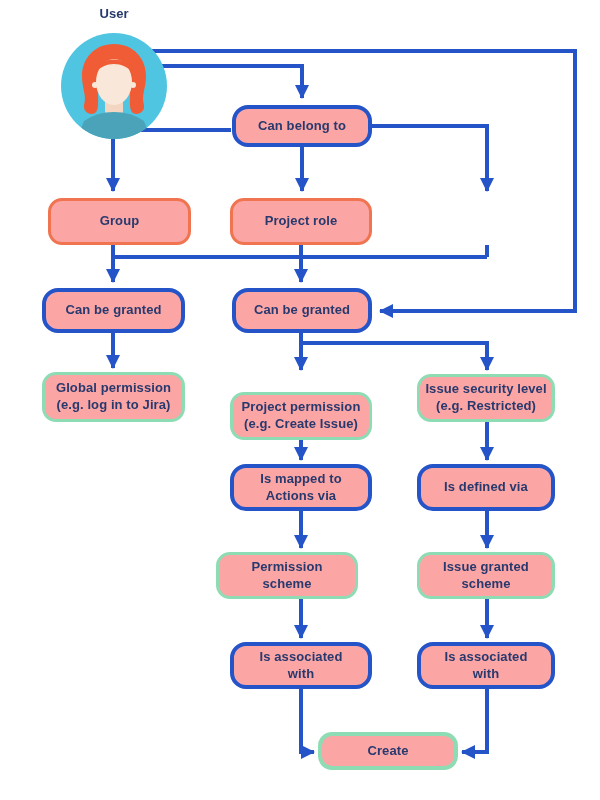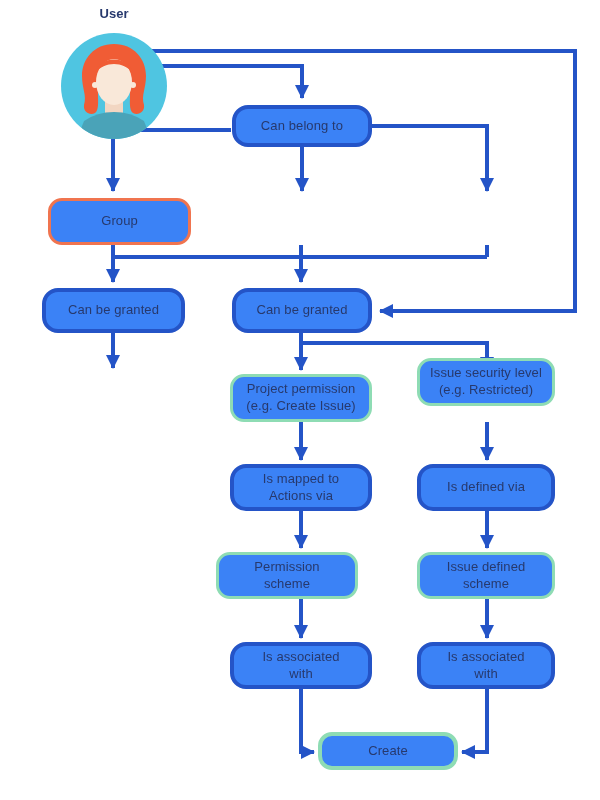--- a/index.html
+++ b/index.html
@@ -5,22 +5,22 @@
   html,body{margin:0;padding:0;}
   body{
     width:600px;height:800px;background:#ffffff;position:relative;
     font-family:"Liberation Sans","DejaVu Sans",sans-serif;
     overflow:hidden;
   }
   #canvas{position:absolute;left:0;top:0;width:600px;height:800px;border-radius:7px;}
   svg.edges{position:absolute;left:0;top:0;width:600px;height:800px;}
   .node{
     position:absolute;display:flex;align-items:center;justify-content:center;
-    text-align:center;background:#3b82f6;box-sizing:border-box;
-    font-size:13px;font-weight:400;color:#27396d;line-height:1.3;
+    text-align:center;background:#fca5a5;box-sizing:border-box;
+    font-size:13px;font-weight:700;color:#27396d;line-height:1.3;
     white-space:pre-line;letter-spacing:.1px;
   }
   .node.blue  {border:4px solid #2454c7;border-radius:16px;}
   .node.orange{border:3px solid #f0744f;border-radius:14px;}
   .node.green {border:3px solid #8edcb4;border-radius:14px;}
   .user-label{
     position:absolute;left:62px;top:6px;width:104px;text-align:center;
     font-size:13px;font-weight:700;color:#27396d;
   }
   .avatar{position:absolute;left:61px;top:33px;width:106px;height:106px;}
@@ -96,36 +96,39 @@
       <path d="M34,40 C38,22 68,22 72,40 C62,28 44,28 34,40 Z" fill="#f05c35"></path>
       <path d="M16,106 L23,88 Q36,79 53,79 Q70,79 83,88 L90,106 Z" fill="#4aa3b8"></path>
       <circle cx="34" cy="52" r="3" fill="#f9e8d9"></circle>
       <circle cx="72" cy="52" r="3" fill="#f9e8d9"></circle>
     </g>
   </svg>
 
   <div class="node blue" style="left:232px;top:105px;width:140px;height:42px;">Can belong to</div>
 
   <div class="node orange" style="left:48px;top:198px;width:143px;height:47px;">Group</div>
+  <div class="node orange" style="left:230px;top:198px;width:142px;height:47px;">Project role</div>
 
   <div class="node blue" style="left:42px;top:288px;width:143px;height:45px;">Can be granted</div>
   <div class="node blue" style="left:232px;top:288px;width:140px;height:45px;">Can be granted</div>
 
-  <div class="node green" style="left:230px;top:374px;width:142px;height:48px;">Project permission
+  <div class="node green" style="left:42px;top:372px;width:143px;height:50px;">Global permission
+(e.g. log in to Jira)</div>
+  <div class="node green" style="left:230px;top:392px;width:142px;height:48px;">Project permission
 (e.g. Create Issue)</div>
-  <div class="node green" style="left:417px;top:358px;width:138px;height:48px;">Issue security level
+  <div class="node green" style="left:417px;top:374px;width:138px;height:48px;">Issue security level
 (e.g. Restricted)</div>
 
   <div class="node blue" style="left:417px;top:464px;width:138px;height:47px;">Is defined via</div>
   <div class="node blue" style="left:230px;top:464px;width:142px;height:47px;">Is mapped to
 Actions via</div>
 
   <div class="node green" style="left:216px;top:552px;width:142px;height:47px;">Permission
 scheme</div>
-  <div class="node green" style="left:417px;top:552px;width:138px;height:47px;">Issue defined
+  <div class="node green" style="left:417px;top:552px;width:138px;height:47px;">Issue granted
 scheme</div>
 
   <div class="node blue" style="left:230px;top:642px;width:142px;height:47px;">Is associated
 with</div>
   <div class="node blue" style="left:417px;top:642px;width:138px;height:47px;">Is associated
 with</div>
 
   <div class="node green" style="left:318px;top:732px;width:140px;height:38px;border-width:4px;">Create</div>
 
 </div>

